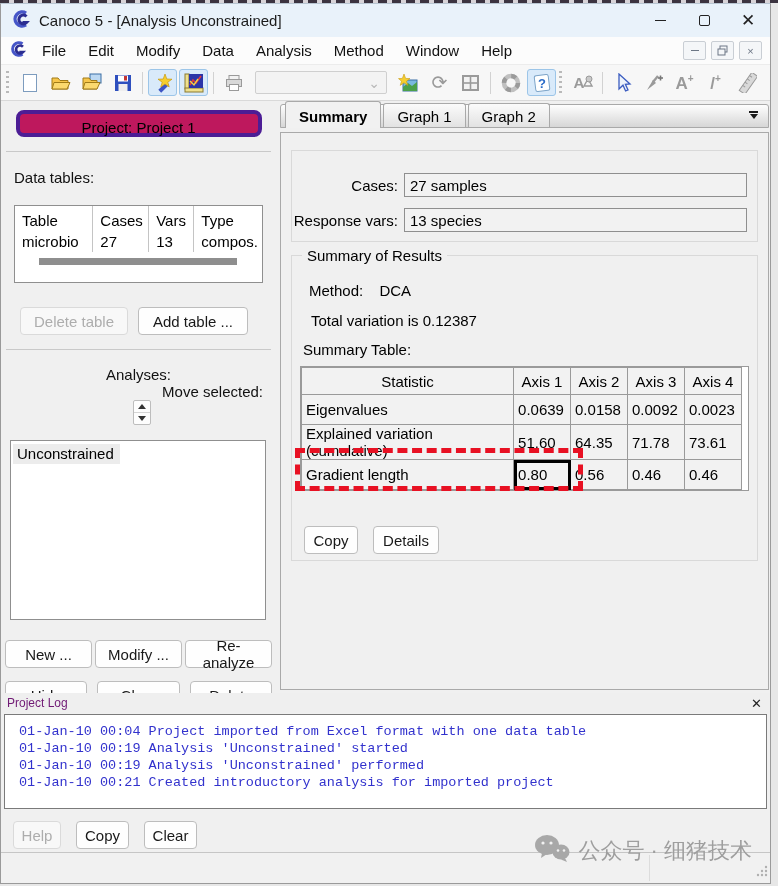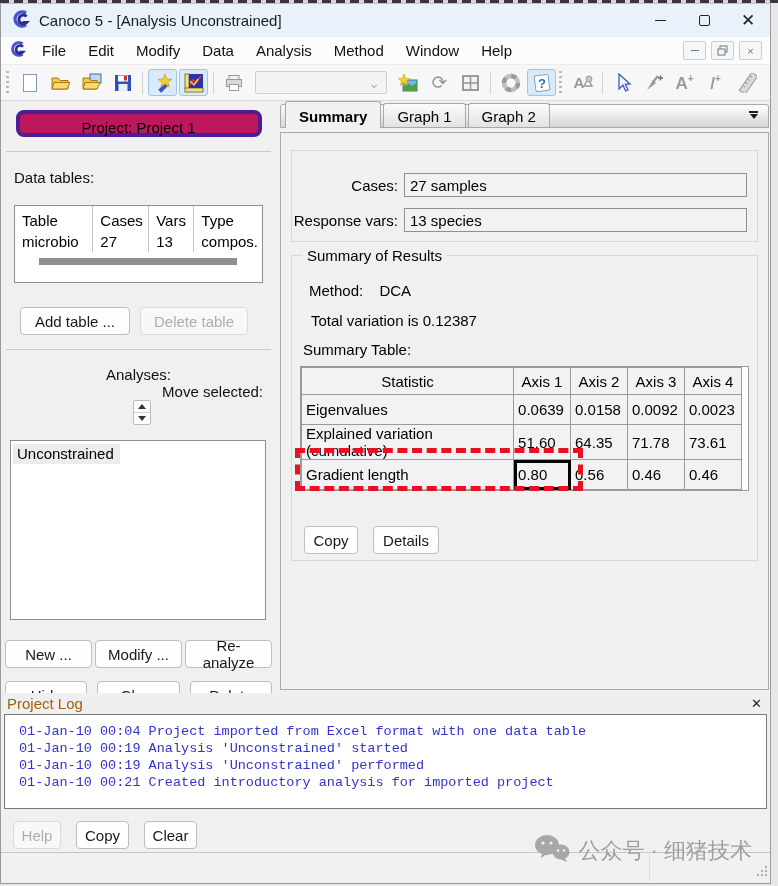--- a/index.html
+++ b/index.html
@@ -107,21 +107,21 @@
   .stbl .c0{width:213px;} .stbl .cx{width:57px;}
   .cell-boxed{outline:3px solid #000;outline-offset:-3px;}
   .red-annot{position:absolute;left:-6px;top:81px;width:288px;height:43px;
     border:5px dashed #e81123;pointer-events:none;z-index:5;}
   .g2-btns{display:flex;gap:15px;margin:35px 0 0 12px;}
   .g2-btns .btn{height:28px;}
   .bcopy{width:54px;} .bdetails{width:66px;}
   
   .logpanel{position:absolute;top:689px;left:0;right:0;height:160px;}
   .log-head{height:20px;display:flex;align-items:center;padding:0 8px 0 6px;background:#efefef;}
-  .log-head .lt{font-size:15px;color:#a16207;}
+  .log-head .lt{font-size:12px;color:#701a75;}
   .log-close{margin-left:auto;font-size:13px;color:#222;}
   .log-box{margin:1px 3px 0 3px;height:95px;background:#fff;border:1px solid #7a7a7a;
     padding:8px 0 0 14px;overflow:hidden;}
   .log-line{font-family:"Liberation Mono",monospace;font-size:13.5px;color:#3232cd;line-height:17px;white-space:pre;}
   .log-btns{display:flex;gap:15px;margin:12px 0 0 12px;}
   .bhelp{width:48px;} .blcopy{width:53px;} .blclear{width:53px;}
   
   .statusbar{position:absolute;left:0;right:0;bottom:0;height:31px;background:#f1f1f1;
     border-top:1px solid #c6c6c6;}
   .status-div{position:absolute;left:648px;top:2px;bottom:2px;width:1px;background:#dcdcdc;}
@@ -334,22 +334,22 @@
             <td>compos.</td>
           </tr>
         </tbody>
           </table>
         <div class="dt-scroll">
           <div class="dt-thumb"></div>
         </div>
       </div>
 
       <div class="lp-btnrow1">
+        <button class="btn disabled" style="width:108px;">Delete table</button>
         <button class="btn" style="width:110px;">Add table ...</button>
-        <button class="btn disabled" style="width:108px;">Delete table</button>
       </div>
 
       <div class="hr"></div>
 
       <div class="analyses-row">
         <span class="lbl">Analyses:</span>
         <span class="lbl" style="margin-left:auto;">Move selected:</span>
         <div class="spinner">
           <div class="spin-half">
               <div class="tri-up"></div>

